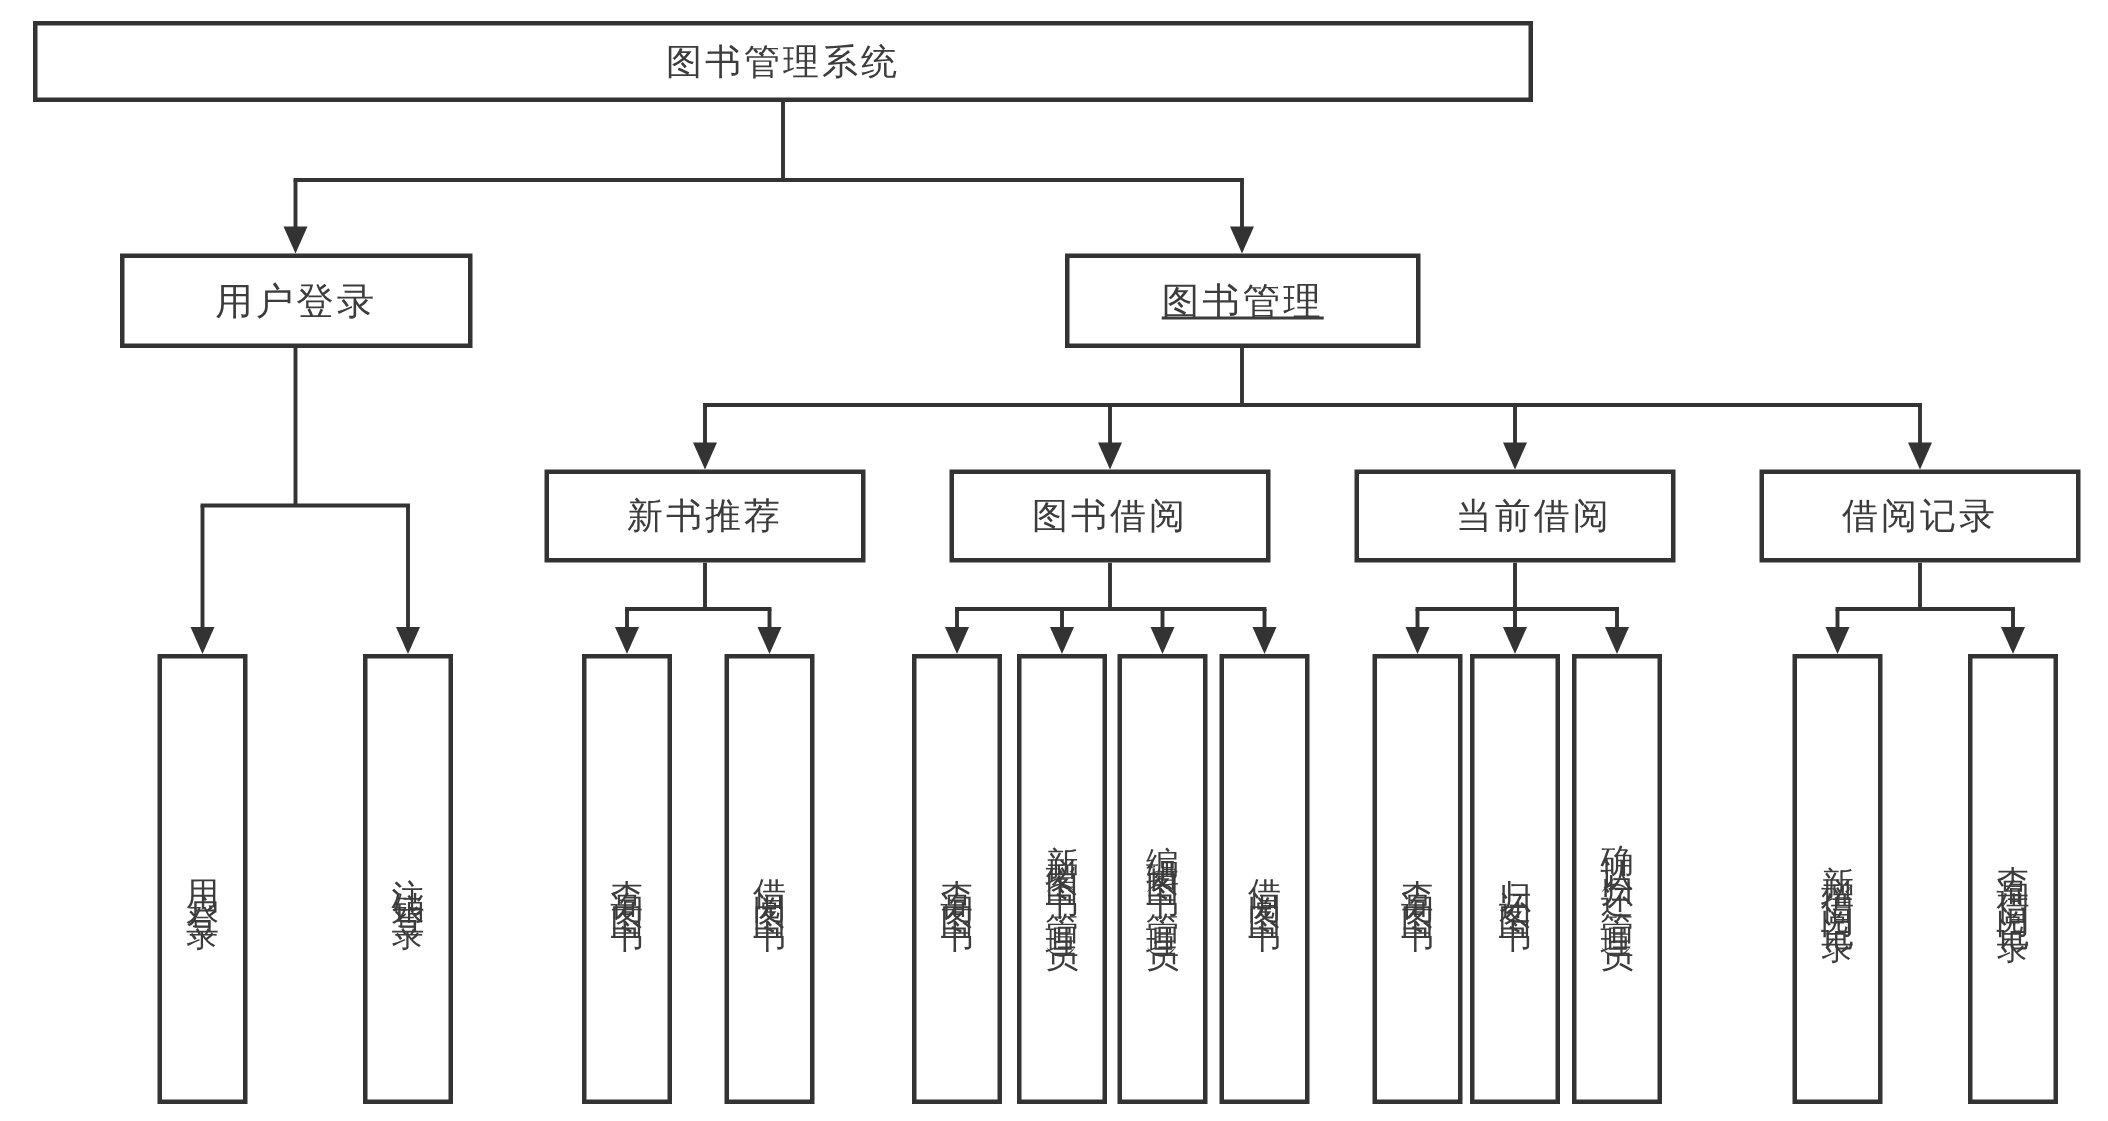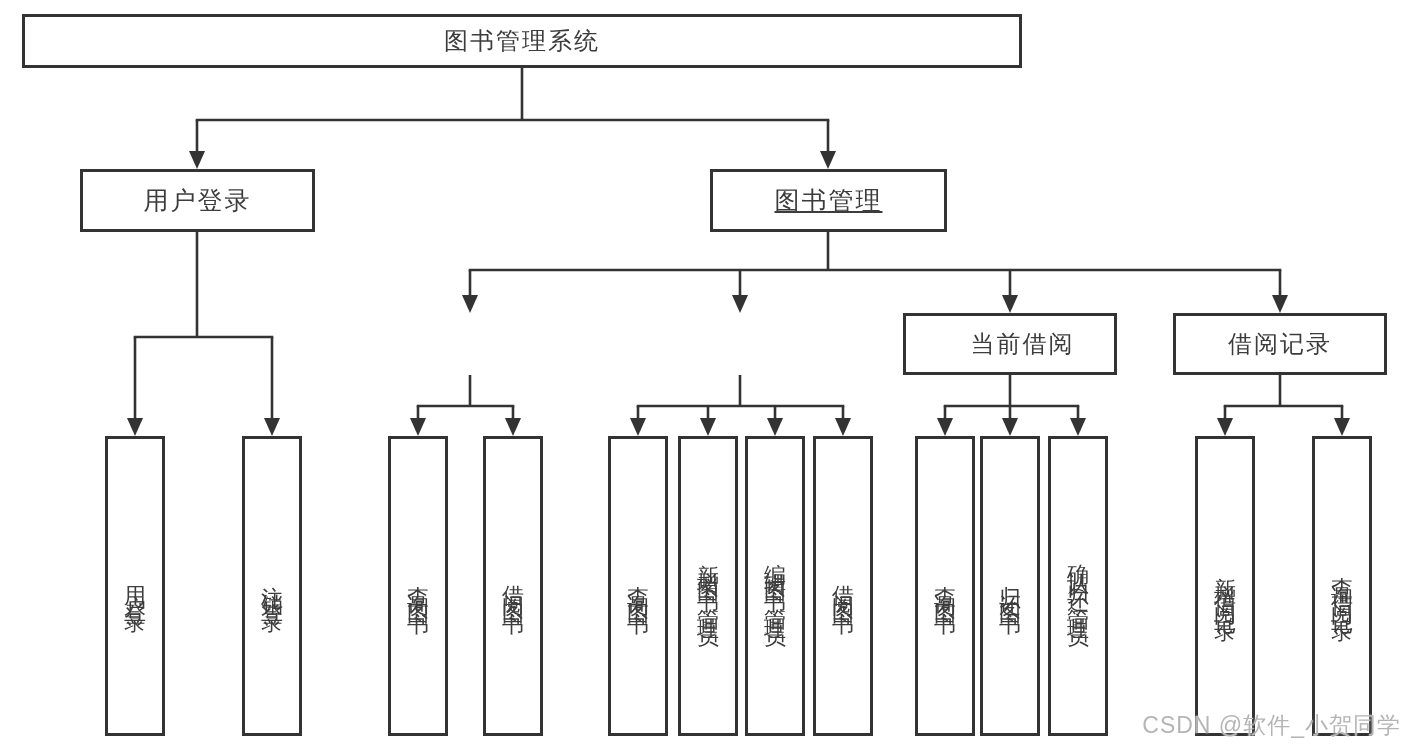--- a/index.html
+++ b/index.html
@@ -127,20 +127,26 @@
     <span>图书管理系统</span>
   </div>
 
   <div class="hbox lvl2" style="left:80px;width:235px;">
     <span>用户登录</span>
   </div>
   <div class="hbox lvl2" style="left:710px;width:237px;text-decoration:underline;">
     <span>图书管理</span>
   </div>
 
+  <div class="hbox lvl3" style="left:363px;">
+    <span>新书推荐</span>
+  </div>
+  <div class="hbox lvl3" style="left:633px;">
+    <span>图书借阅</span>
+  </div>
   <div class="hbox lvl3" style="left:903px;padding-left:25px;">
     <span>当前借阅</span>
   </div>
   <div class="hbox lvl3" style="left:1173px;">
     <span>借阅记录</span>
   </div>
 
   <div class="vbox" style="left:105px;">
     <span class="vtext">用户登录</span>
   </div>
@@ -178,14 +184,13 @@
     <span class="vtext">确认归还（管理员）</span>
   </div>
 
   <div class="vbox" style="left:1195px;">
     <span class="vtext">新增借阅记录</span>
   </div>
   <div class="vbox" style="left:1312px;">
     <span class="vtext">查询借阅记录</span>
   </div>
 
-  <div id="watermark">CSDN @软件_小贺同学</div>
 </div>
 
 </body></html>

